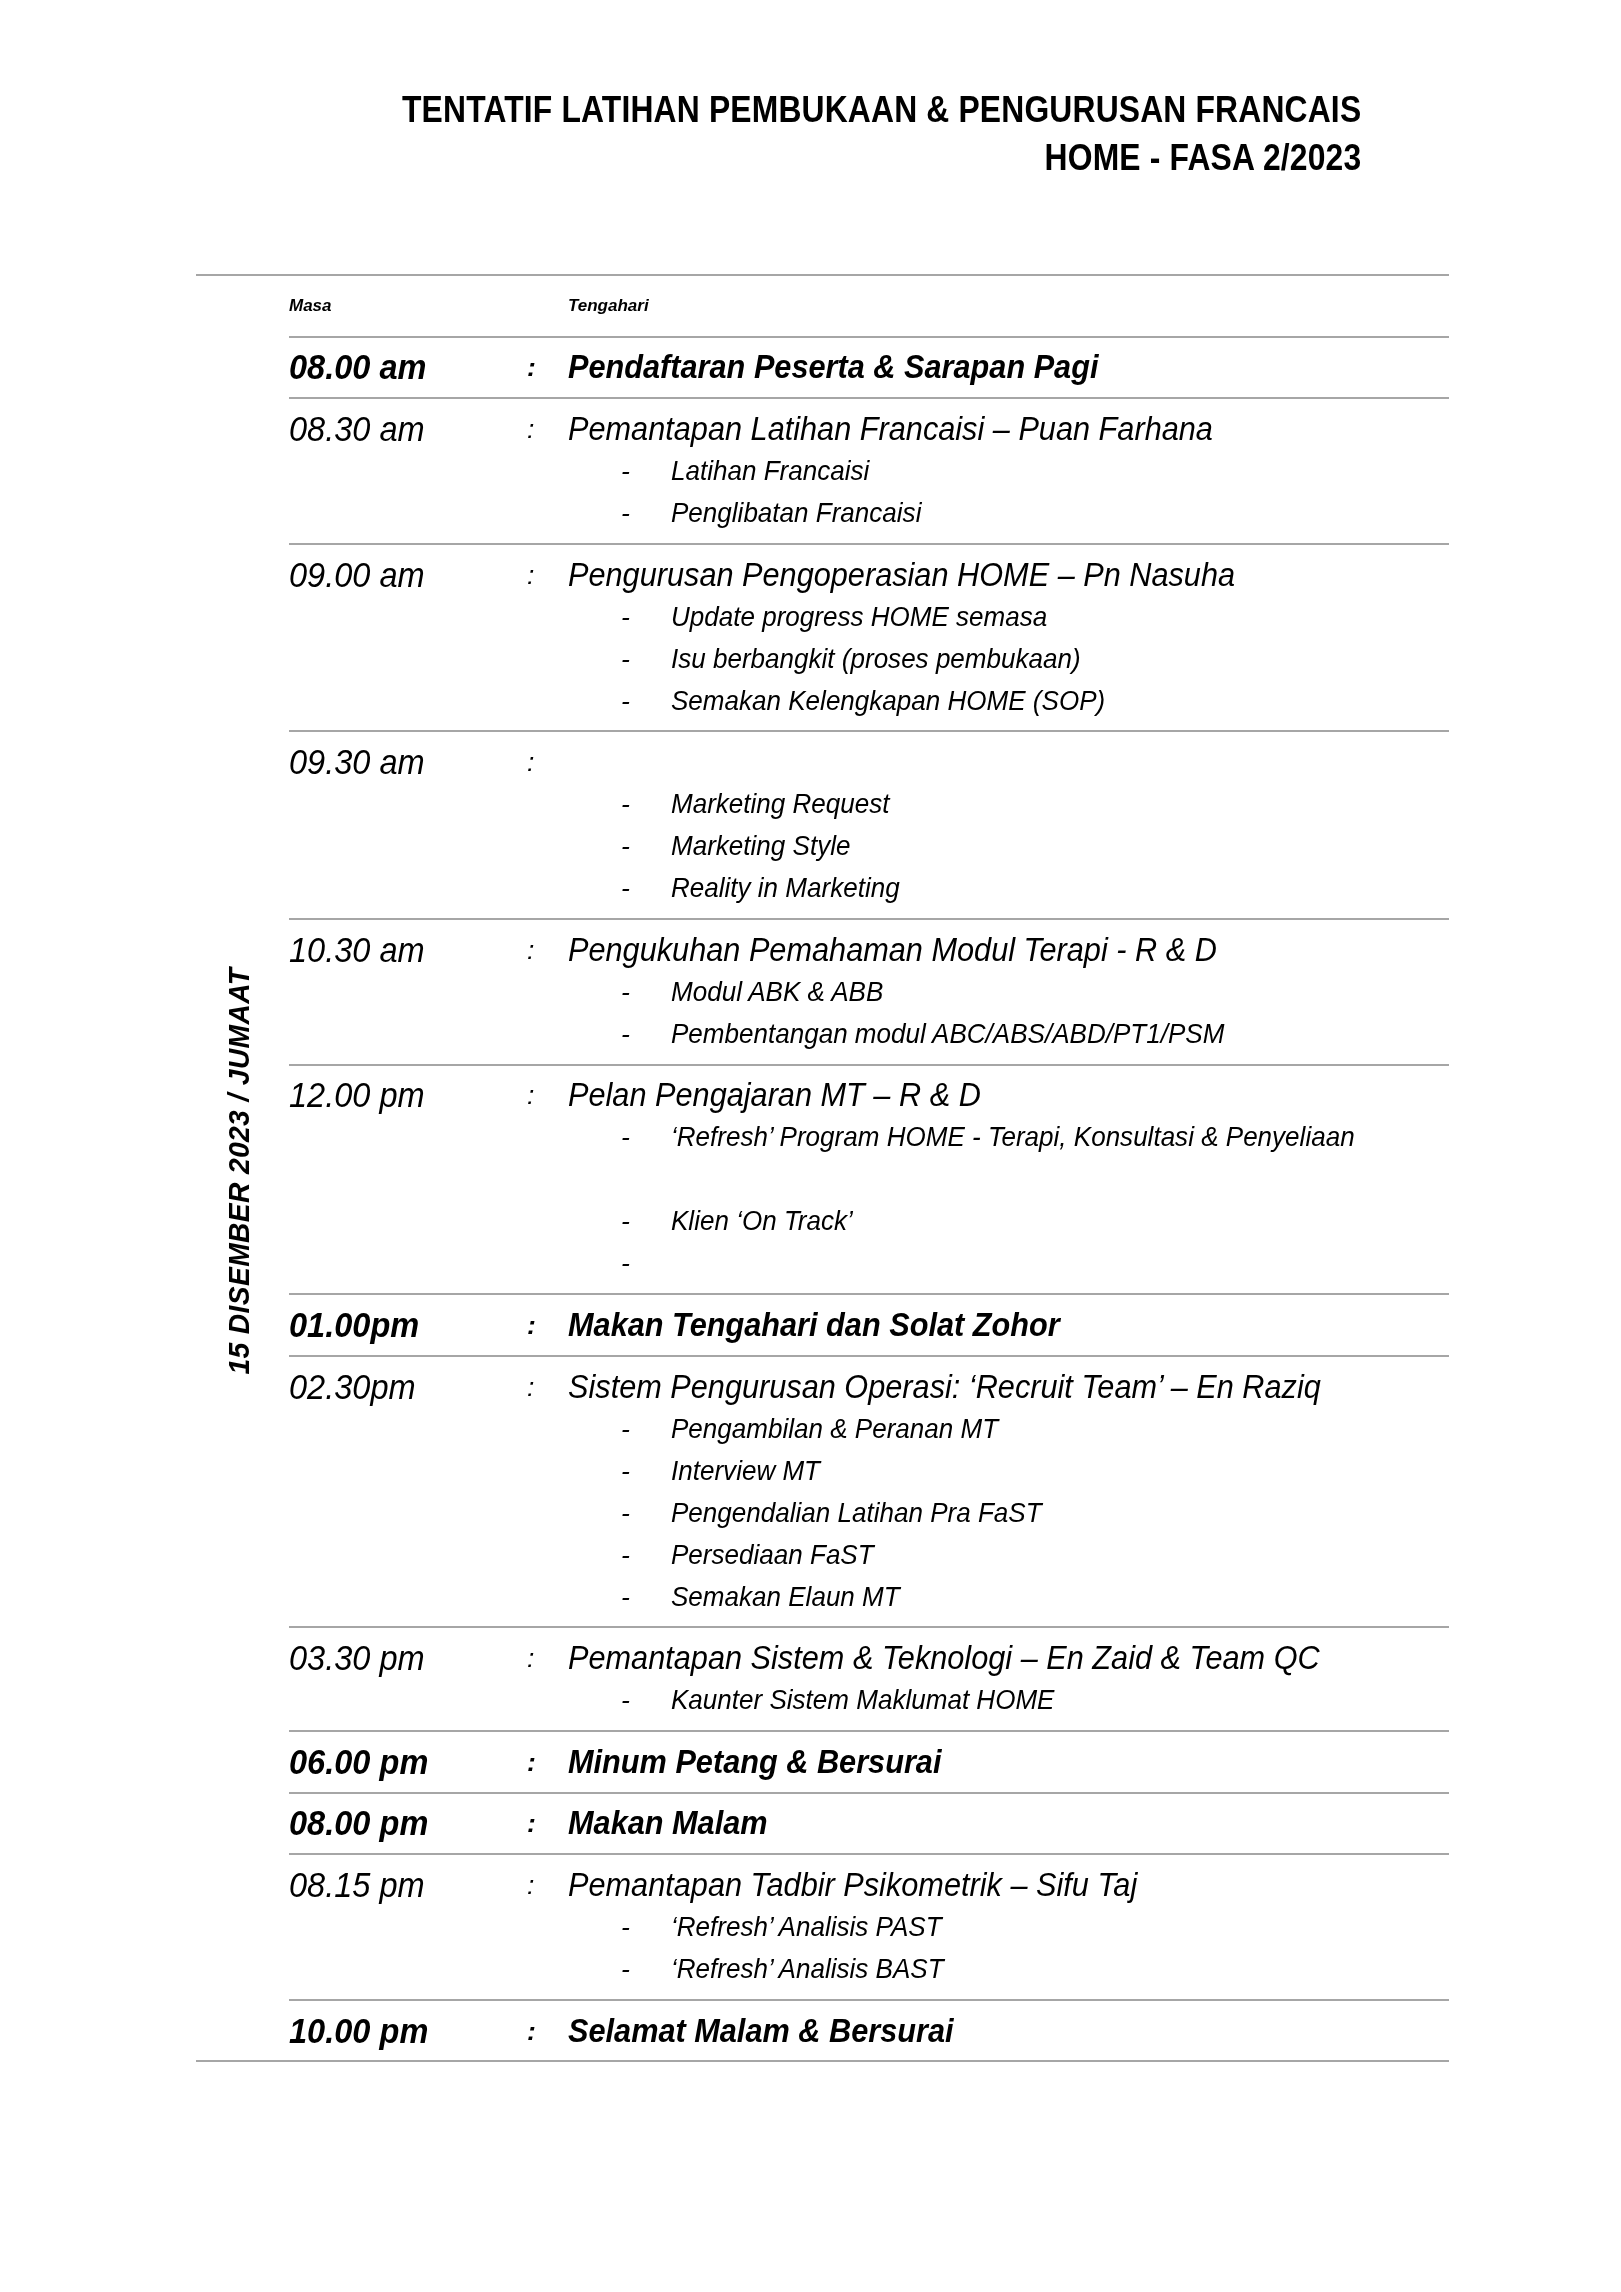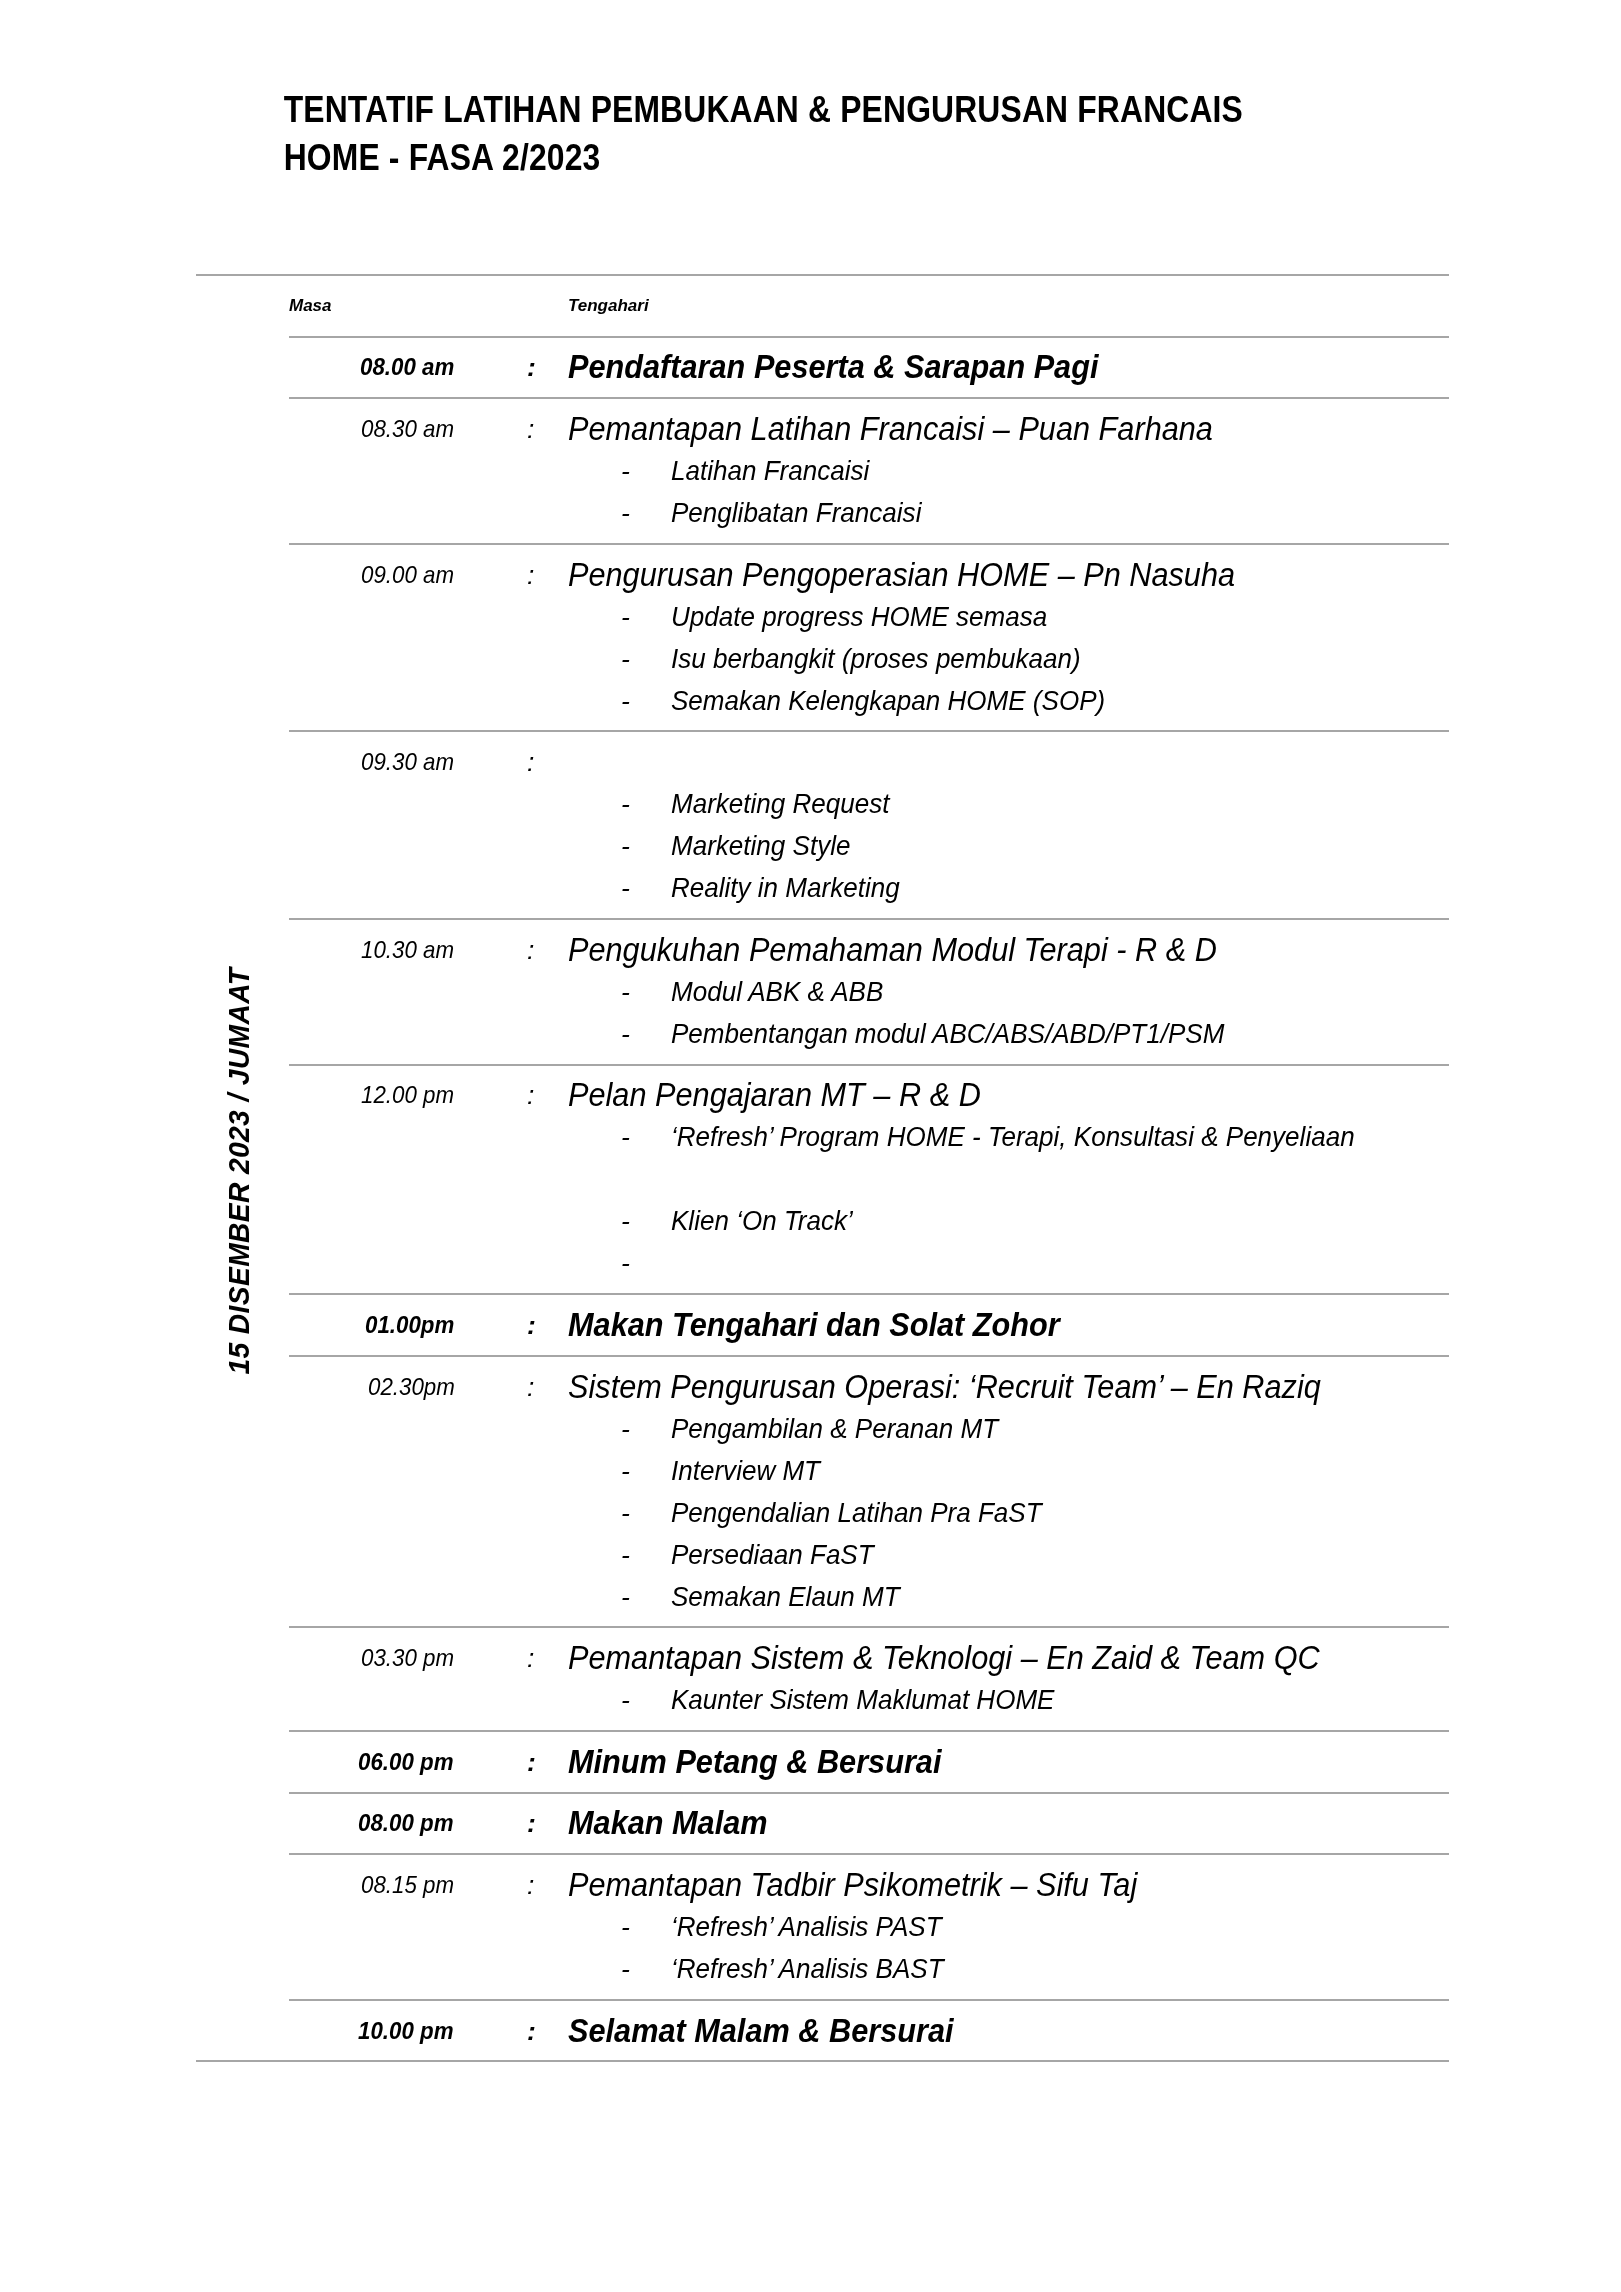--- a/index.html
+++ b/index.html
@@ -20,21 +20,21 @@
     position: absolute;
     inset: 0;
   }
 
   
   .title-block {
     position: absolute;
     left: 196px;
     top: 86px;
     width: 1253px;
-    text-align: left;
+    text-align: right;
   }
   .title-line {
     font-family: "Liberation Sans", sans-serif;
     font-weight: bold;
     font-size: 37px;
     line-height: 48px;
     letter-spacing: 0.2px;
     color: #000;
     transform: scaleX(0.86);
     transform-origin: center center;
@@ -96,23 +96,23 @@
     position: relative;
     height: 42px;
     line-height: 42px;
     white-space: nowrap;
   }
 
   .time {
     position: absolute;
     left: 93px;
     width: 172px;
-    text-align: right;
-    font-style: italic;
-    font-size: 24px;
+    text-align: left;
+    font-style: italic;
+    font-size: 35px;
   }
   .time span { display: inline-block; transform: scaleX(0.93); transform-origin: left center; }
 
   .colon {
     position: absolute;
     left: 331px;
     font-style: italic;
     font-size: 26.5px;
   }
 

